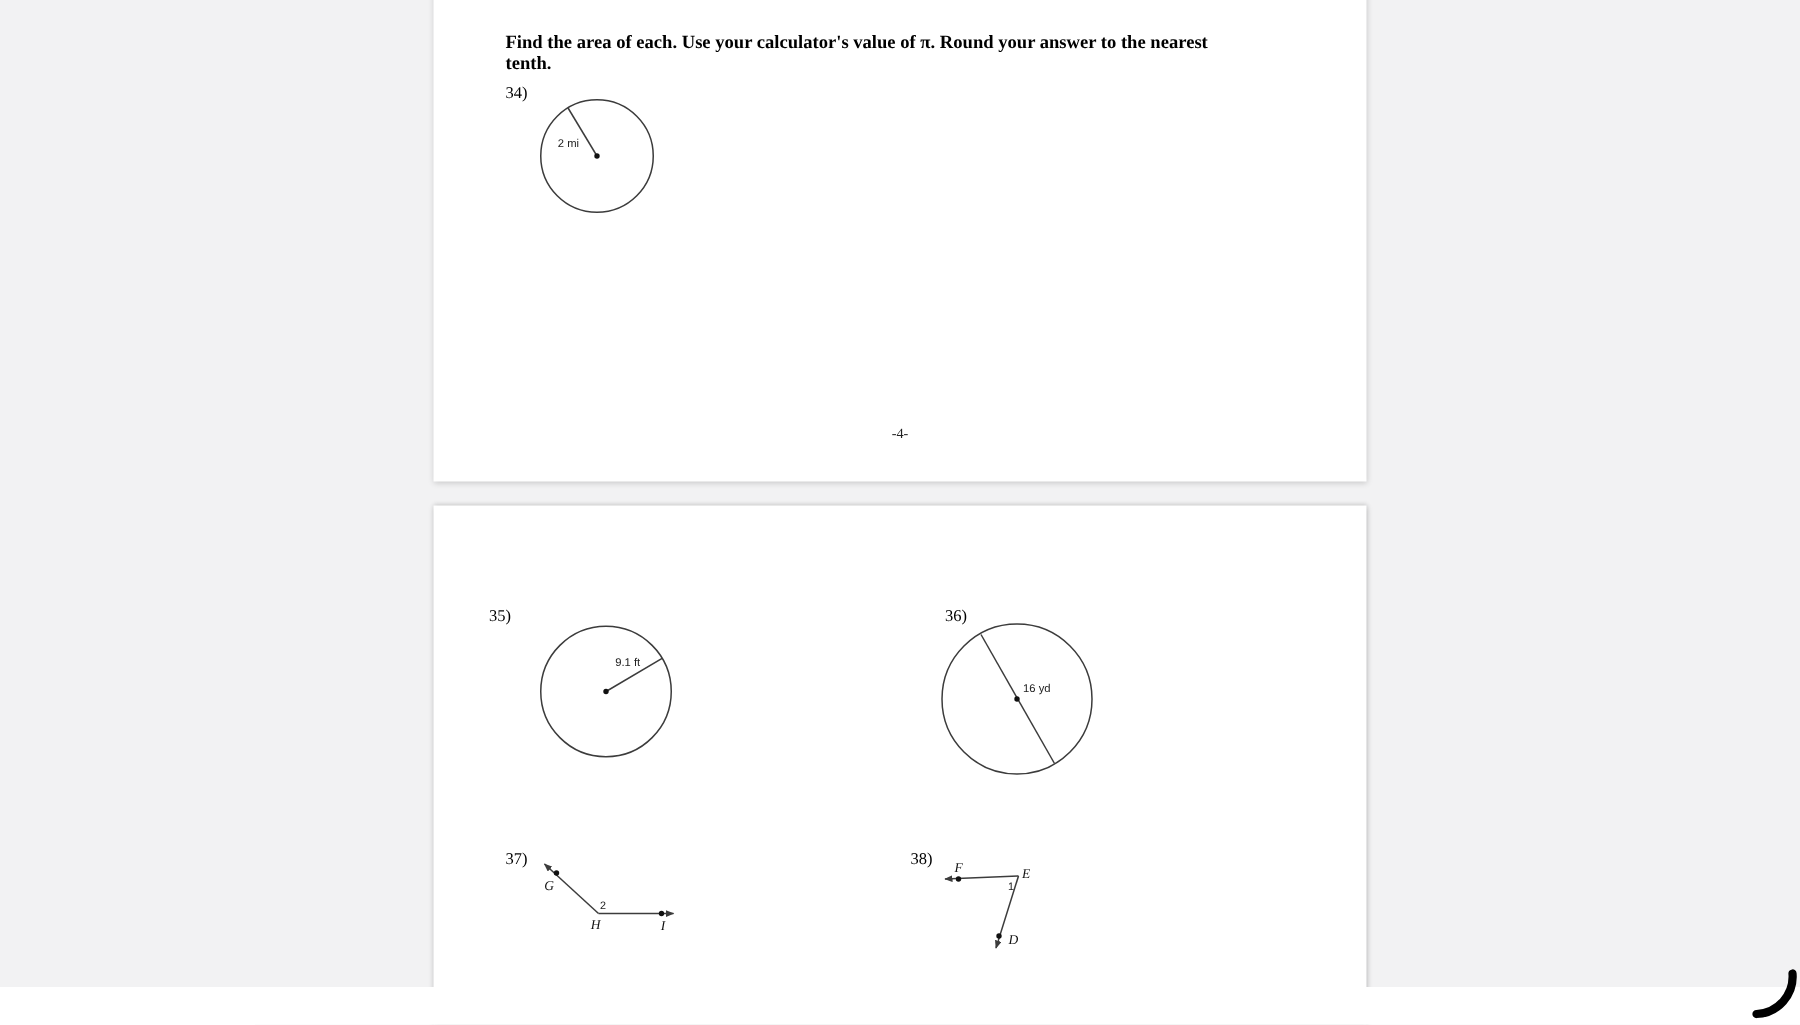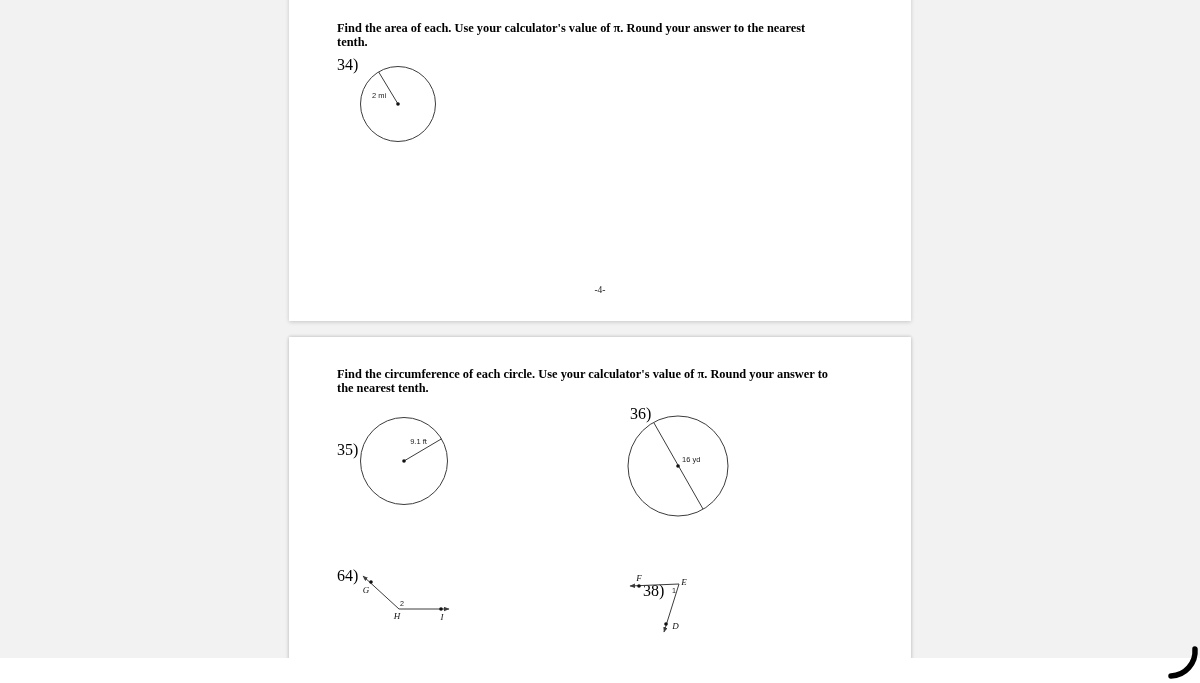--- a/index.html
+++ b/index.html
@@ -13,21 +13,21 @@
   .viewport{position:absolute;left:0;top:0;width:1200px;height:681px;}
   .doc-area{position:absolute;left:0;top:0;width:1200px;height:658px;background:#f2f2f3;}
   .page{position:absolute;background:#ffffff;box-shadow:0 1px 4px rgba(0,0,0,0.18);}
   .page1{left:289px;top:-10px;width:622px;height:331px;}
   .page2{left:289px;top:337px;width:622px;height:346px;box-shadow:0 1px 4px rgba(0,0,0,0.18), 0 -1px 3px rgba(0,0,0,0.10);}
   .abs{position:absolute;}
   .instruction{
     font-weight:bold;font-size:12.4px;line-height:14px;color:#000;
     letter-spacing:0px;
   }
-  .prob-num{font-size:16px;color:#000;}
+  .prob-num{font-size:11px;color:#000;}
   .footer-num{font-size:9.5px;color:#222;text-align:center;}
   svg{position:absolute;overflow:visible;}
   svg text{font-family:"Liberation Sans", sans-serif;font-size:7.5px;fill:#222;}
   svg text.pt{font-family:"Liberation Serif", serif;font-style:italic;font-size:9px;fill:#111;}
   svg text.anglenum{font-size:7.2px;fill:#222;}
   .stroke{stroke:#3c3c3c;stroke-width:1;fill:none;}
   .dot{fill:#111;stroke:none;}
   .penmark{stroke:#000;stroke-width:5.5;fill:none;stroke-linecap:round;}
 </style>
 </head>
@@ -54,55 +54,54 @@
       <circle class="stroke" cx="48" cy="44" r="37.5"></circle>
       <line class="stroke" x1="48" y1="44" x2="28.7" y2="12"></line>
       <circle class="dot" cx="48" cy="44" r="1.8"></circle>
       <text x="29" y="38" text-anchor="middle">2 mi</text>
     </svg>
 
     <div class="abs footer-num" style="left:289px;top:285px;width:622px;">-4-</div>
 
     <div class="page page2"></div>
 
-    <div class="abs instruction" style="left:337px;top:367px;width:505px;">Find the circumference of each circle.  Use your calculator's value of π.  Round your answer to the nearest tenth.</div>
 
-    <div class="abs prob-num" style="left:337px;top:405px;margin-top:36px;">35)</div>
+    <div class="abs prob-num" style="left:326px;top:405px;">35)</div>
 
     <svg style="left:355px;top:412px;" width="100" height="100">
       <circle class="stroke" cx="49" cy="49" r="43.5"></circle>
       <line class="stroke" x1="49" y1="49" x2="86.4" y2="26.9"></line>
       <circle class="dot" cx="49" cy="49" r="1.8"></circle>
       <text x="63.5" y="32" text-anchor="middle">9.1 ft</text>
     </svg>
 
     <div class="abs prob-num" style="left:630px;top:405px;">36)</div>
 
     <svg style="left:625px;top:413px;" width="110" height="106">
       <circle class="stroke" cx="53" cy="53" r="50"></circle>
       <line class="stroke" x1="29" y1="10" x2="78" y2="96"></line>
       <circle class="dot" cx="53" cy="53" r="1.8"></circle>
       <text x="57" y="48.5">16 yd</text>
     </svg>
 
 
-    <div class="abs prob-num" style="left:337px;top:567px;">64)</div>
+    <div class="abs prob-num" style="left:337px;top:567px;">37)</div>
 
     <svg style="left:355px;top:565px;" width="110" height="62">
       <line class="stroke" x1="44" y1="44" x2="8" y2="11" marker-end="url(#arrowhead)"></line>
       <line class="stroke" x1="44" y1="44" x2="94" y2="44" marker-end="url(#arrowhead)"></line>
       <circle class="dot" cx="16" cy="17" r="1.8"></circle>
       <circle class="dot" cx="86" cy="44" r="1.8"></circle>
       <text class="pt" x="11" y="28" text-anchor="middle">G</text>
       <text class="pt" x="42" y="54" text-anchor="middle">H</text>
       <text class="pt" x="87" y="55" text-anchor="middle">I</text>
       <text class="anglenum" x="47" y="41" text-anchor="middle">2</text>
     </svg>
 
-    <div class="abs prob-num" style="left:607px;top:582px;margin-left:36px;">38)</div>
+    <div class="abs prob-num" style="left:607px;top:567px;">38)</div>
 
     <svg style="left:618px;top:565px;" width="90" height="80">
       <line class="stroke" x1="61" y1="19" x2="12" y2="21" marker-end="url(#arrowhead)"></line>
       <line class="stroke" x1="61" y1="19" x2="46" y2="67" marker-end="url(#arrowhead)"></line>
       <circle class="dot" cx="21" cy="21" r="1.8"></circle>
       <circle class="dot" cx="48" cy="59" r="1.8"></circle>
       <text class="pt" x="21" y="16" text-anchor="middle">F</text>
       <text class="pt" x="66" y="20" text-anchor="middle">E</text>
       <text class="pt" x="57.5" y="64" text-anchor="middle">D</text>
       <text class="anglenum" x="56" y="28" text-anchor="middle">1</text>

